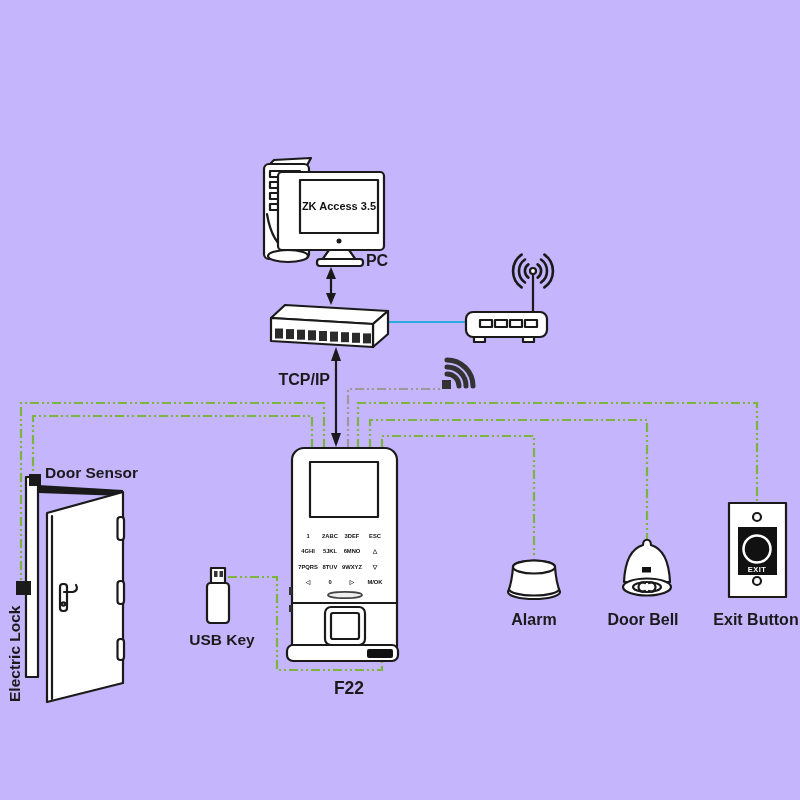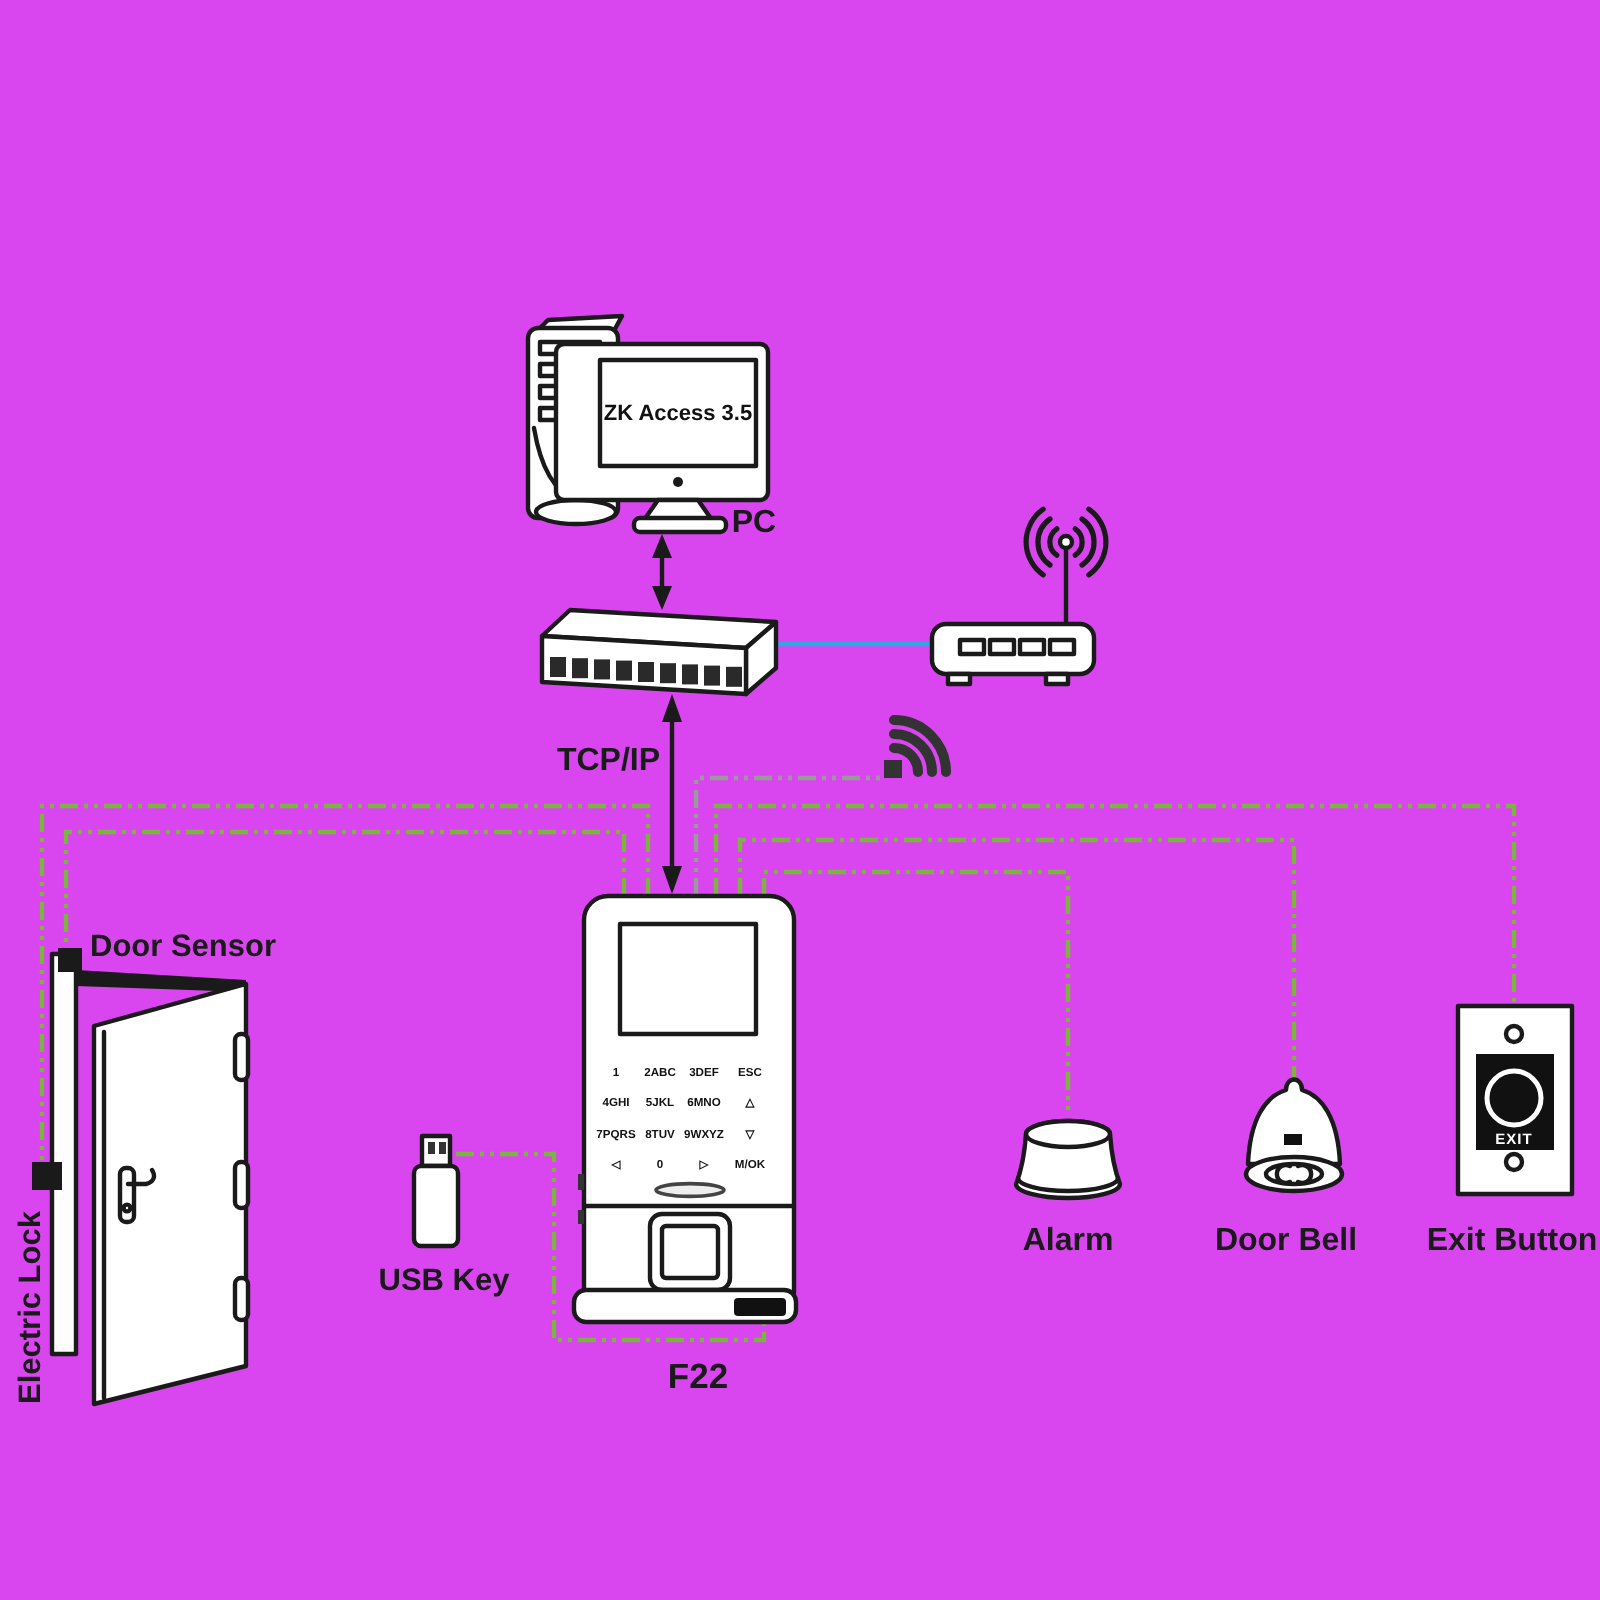--- a/index.html
+++ b/index.html
@@ -1,16 +1,16 @@
 <!DOCTYPE html>
 <html><head>
 <meta charset="utf-8">
 <style>
   html,body{margin:0;padding:0;background:#fff;}
-  .stage{position:relative;width:800px;height:800px;background:#d946ef;overflow:hidden;
+  .stage{position:relative;width:800px;height:800px;background:#c4b5fd;overflow:hidden;
          font-family:"Liberation Sans",sans-serif;}
   svg{display:block;}
   .ln{fill:none;stroke:#1a1a1a;stroke-width:2.2;stroke-linejoin:round;stroke-linecap:round;}
   .fw{fill:#ffffff;}
   .blk{fill:#1a1a1a;stroke:none;}
   .wire{fill:none;stroke-width:2.2;stroke-dasharray:9 3 2 3 2 3;}
   .cable{fill:none;stroke-width:2.2;}
   .lbl{font-weight:600;font-size:16px;fill:#1a1a1a;}
   .lbl-sm{font-weight:600;font-size:15.5px;fill:#1a1a1a;}
   .lbl-dev{font-weight:600;font-size:17.5px;fill:#1a1a1a;}

